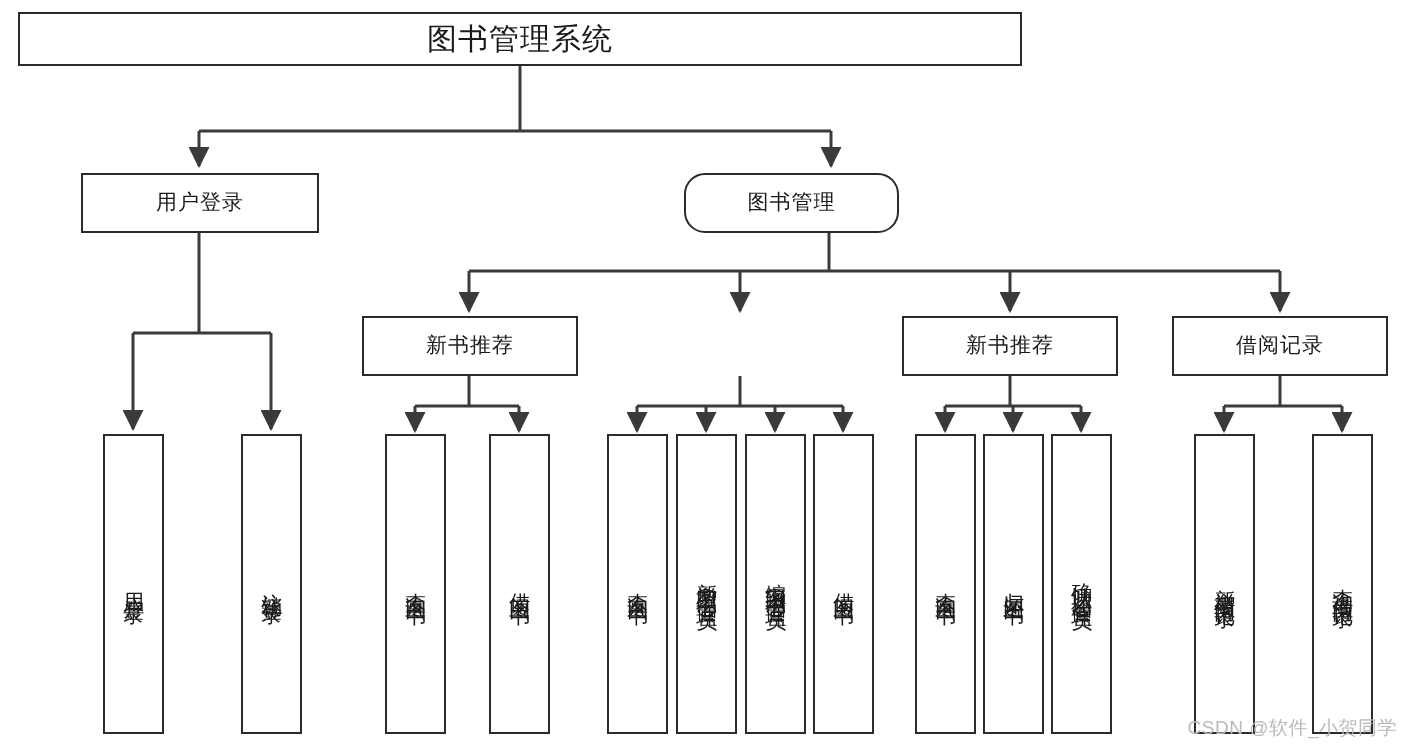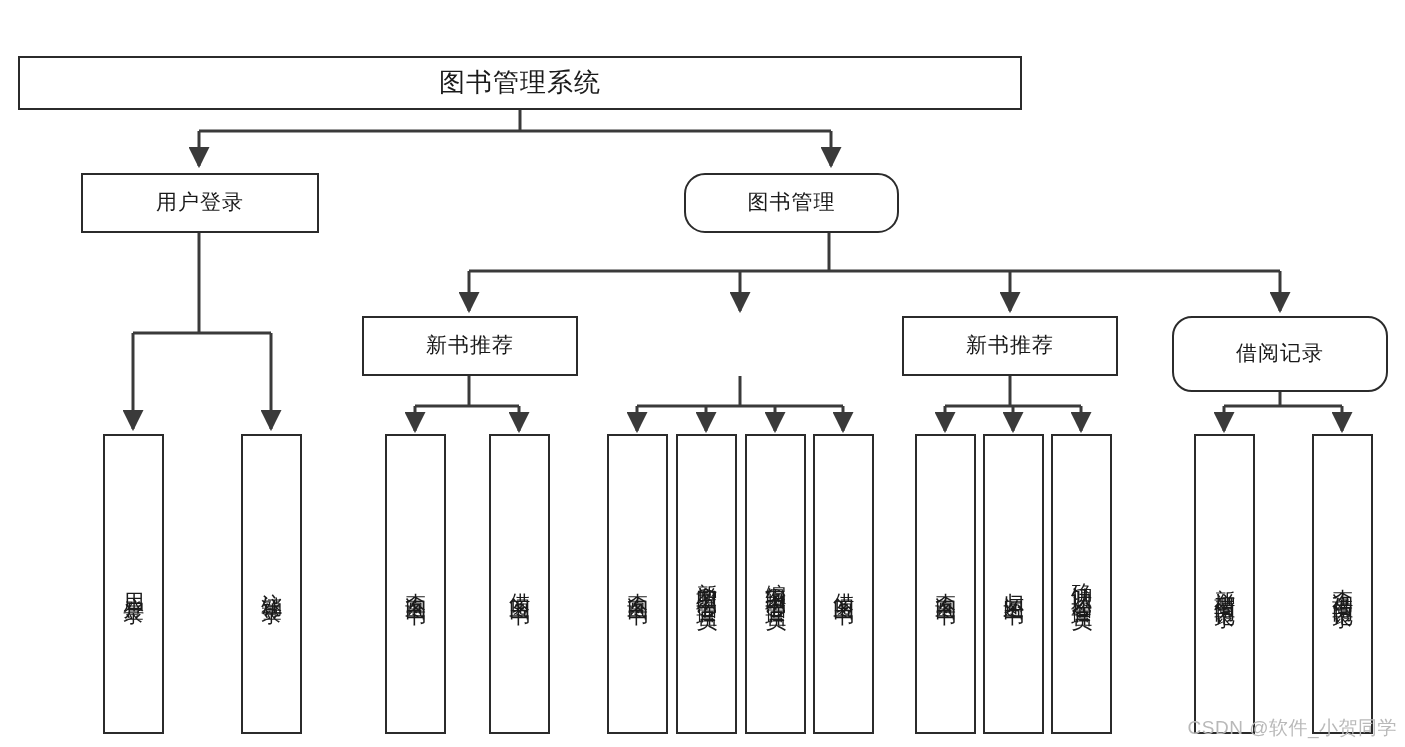--- a/index.html
+++ b/index.html
@@ -52,22 +52,21 @@
     padding: 6px 0;
     white-space: nowrap;
   }
   .node.vertical > .node-label {
     writing-mode: vertical-rl;
     text-orientation: upright;
     display: block;
     max-height: 100%;
   }
   .node.root {
-    font-size: 26px;
-    margin-top: 44px;
+    font-size: 30px;
   }
   #watermark {
     position: absolute;
     right: 8px;
     bottom: 6px;
     font-size: 19px;
     color: #b9b9b9;
     letter-spacing: 0.5px;
     white-space: nowrap;
     z-index: 5;
@@ -151,21 +150,21 @@
   <div class="node horizontal" style="left:684px; top:173px; width:215px; height:60px;border-radius:21px;">
     <span class="node-label">图书管理</span>
   </div>
 
   <div class="node horizontal" style="left:362px; top:316px; width:216px; height:60px;">
     <span class="node-label">新书推荐</span>
   </div>
   <div class="node horizontal" style="left:902px; top:316px; width:216px; height:60px;">
     <span class="node-label">新书推荐</span>
   </div>
-  <div class="node horizontal" style="left:1172px; top:316px; width:216px; height:76px;border-radius:20px;">
+  <div class="node horizontal" style="left:1172px; top:316px; width:216px; height:60px;">
     <span class="node-label">借阅记录</span>
   </div>
 
   <div class="node vertical" style="left:103px; top:434px; width:61px; height:300px;">
     <span class="node-label">用户登录</span>
   </div>
   <div class="node vertical" style="left:241px; top:434px; width:61px; height:300px;">
     <span class="node-label">注销登录</span>
   </div>
 

